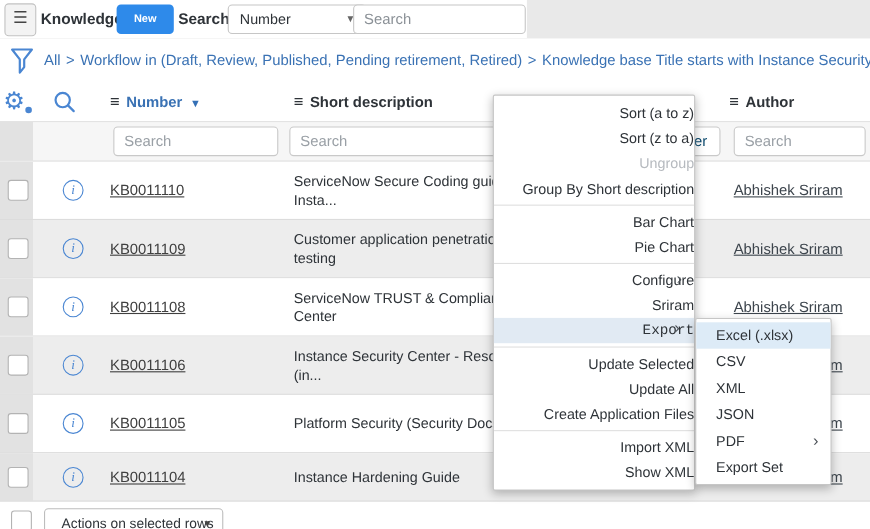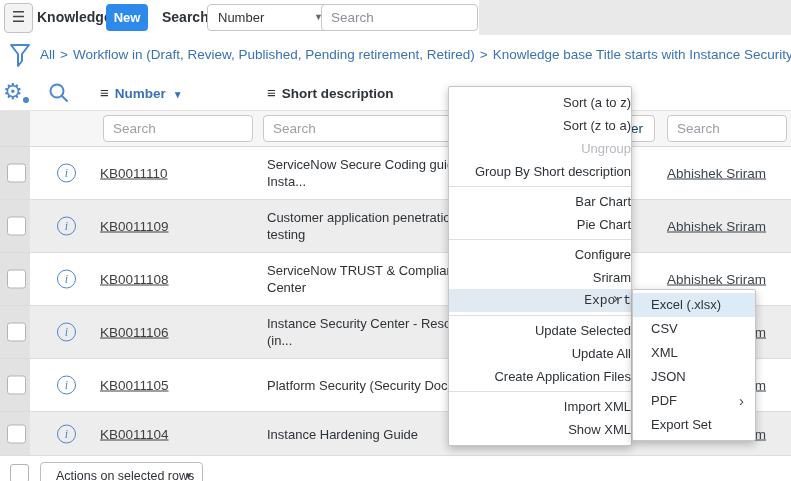--- a/index.html
+++ b/index.html
@@ -7,22 +7,22 @@
           font-family:"Liberation Sans",sans-serif;color:#2e3338;background:#fff;}
 
   
   .topbar{position:absolute;left:0;top:0;width:791px;height:35px;background:#fff;
           border-bottom:1px solid #d5d5d5;}
   .topbar-filler{position:absolute;left:479px;top:0;width:312px;height:35px;background:#e9e9e9;}
   .hamburger-btn{position:absolute;left:4px;top:3px;width:27px;height:28px;background:#f3f3f3;
           border:1px solid #c2c2c2;border-radius:4px;font-size:15px;line-height:26px;
           text-align:center;color:#444;cursor:pointer;}
   .app-label{position:absolute;left:37px;top:0;line-height:35px;font-size:14px;font-weight:bold;}
-  .new-btn{position:absolute;left:106px;top:4px;width:42px;height:27px;background:#2e8aea;
-          color:#fff;font-size:13px;font-weight:bold;border-radius:4px;text-align:center;
+  .new-btn{position:absolute;left:106px;top:4px;width:52px;height:27px;background:#2e8aea;
+          color:#fff;font-size:10px;font-weight:bold;border-radius:4px;text-align:center;
           line-height:27px;cursor:pointer;}
   .search-label{position:absolute;left:162px;top:0;line-height:35px;font-size:14px;font-weight:bold;}
   .field-select{position:absolute;left:207px;top:4px;width:114px;height:25px;background:#fff;
           border:1px solid #c6c6c6;border-radius:4px;font-size:13px;line-height:25px;
           padding-left:10px;box-sizing:content-box;cursor:pointer;}
   .field-select .caret{position:absolute;right:9px;top:0;font-size:9px;color:#666;line-height:25px;}
   .topbar-search{position:absolute;left:321px;top:4px;width:157px;height:27px;border:1px solid #c6c6c6;
           border-radius:4px;font-size:13.5px;padding:0 9px;box-sizing:border-box;
           font-family:"Liberation Sans",sans-serif;color:#2e3338;}
   .topbar-search::placeholder{color:#8b9197;}
@@ -136,20 +136,23 @@
     <svg class="search-toggle-icon" width="22" height="22" viewBox="0 0 22 22">
       <circle cx="9" cy="9" r="6.5" fill="none" stroke="#4a86d2" stroke-width="2"></circle>
       <line x1="14" y1="14" x2="19" y2="19" stroke="#4a86d2" stroke-width="2" stroke-linecap="round"></line>
     </svg>
     <div class="col-header sorted" style="left:100px">
       <span class="col-menu-glyph">≡</span><span class="col-label">Number</span><span class="sort-caret">▼</span>
     </div>
     <div class="col-header" style="left:267px">
       <span class="col-menu-glyph">≡</span><span class="col-label">Short description</span>
     </div>
+    <div class="col-header" style="left:663px">
+      <span class="col-menu-glyph">≡</span><span class="col-label">Author</span>
+    </div>
   </div>
 
   <div class="filter-row">
     <input class="filter-input" style="left: 103px; width: 150px;" placeholder="Search">
     <input class="filter-input" style="left: 263px; width: 190px;" placeholder="Search">
     <div class="filter-fragment" style="left:610px;width:45px">er</div>
     <input class="filter-input" style="left: 667px; width: 120px;" placeholder="Search">
   </div>
 
   <div class="grid-row odd" style="top:147px;height:53px">

